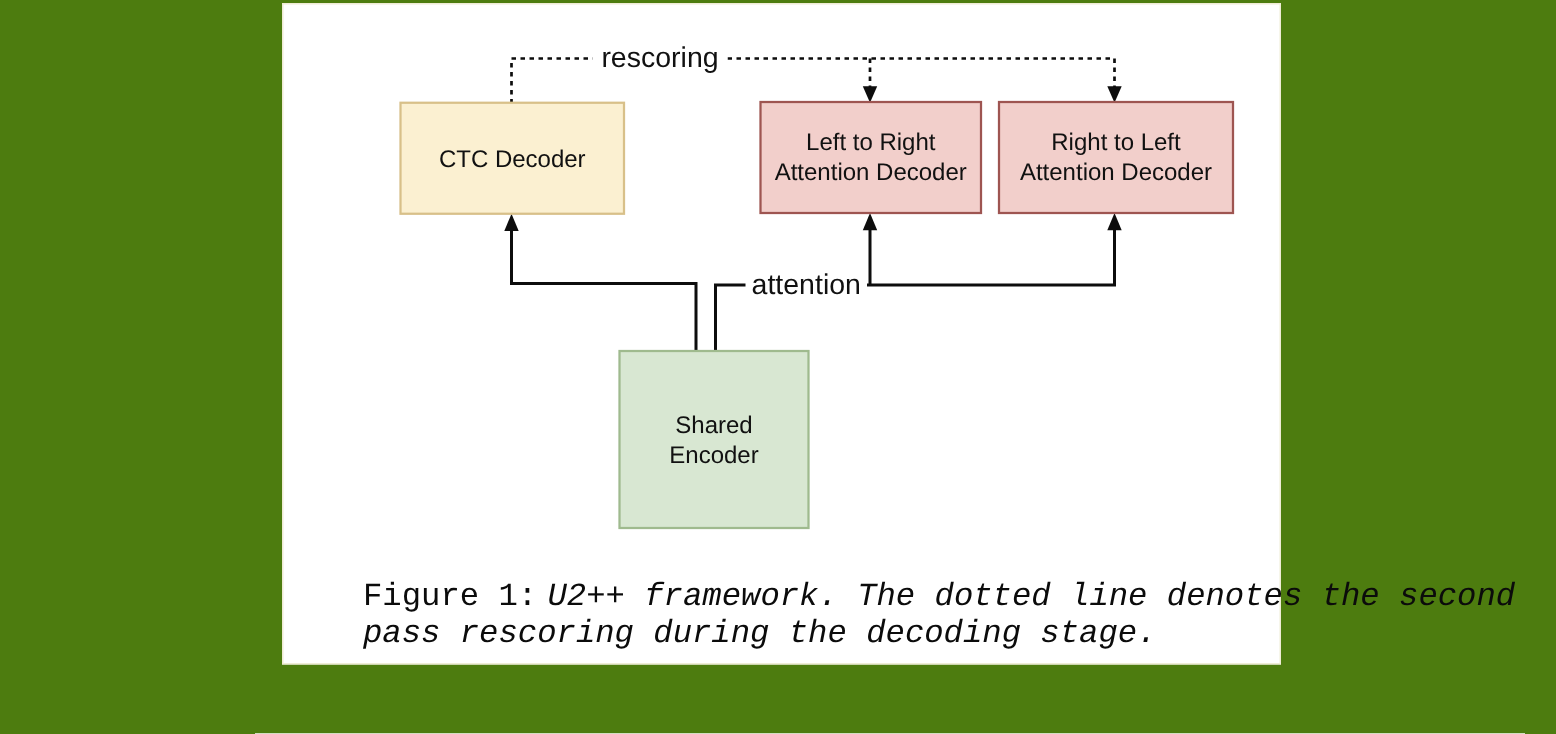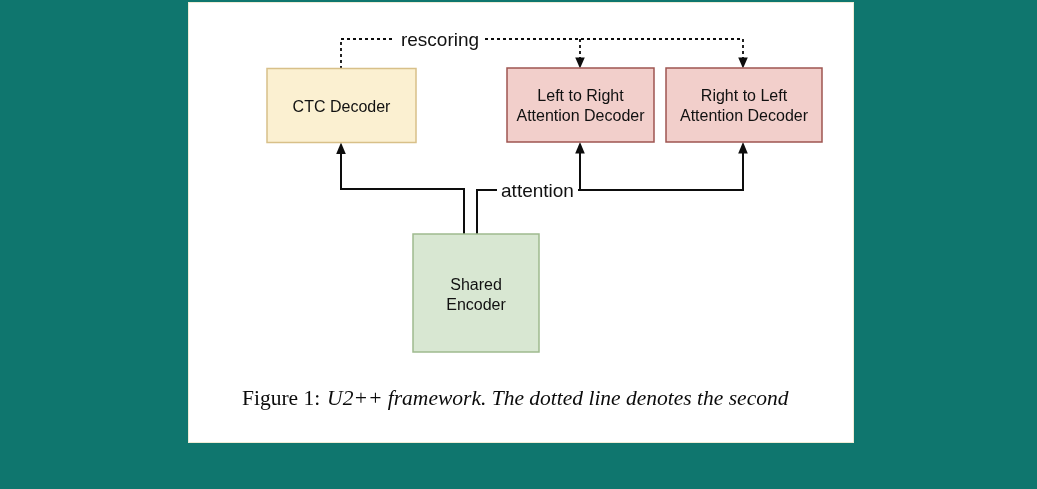--- a/index.html
+++ b/index.html
@@ -8,21 +8,21 @@
     background: #ffffff;
     width: 1037px;
     height: 489px;
     overflow: hidden;
     font-family: "Liberation Sans", sans-serif;
   }
   .stage {
     position: relative;
     width: 1037px;
     height: 489px;
-    background: #0f766e;
+    background: #4d7c0f;
   }
   .figure-panel {
     position: absolute;
     left: 188px;
     top: 2px;
     width: 664px;
     height: 439px;
     background: #ffffff;
     border: 1px solid #efecd5;
   }
@@ -36,21 +36,21 @@
   svg text {
     font-family: "Liberation Sans", sans-serif;
     fill: #111111;
   }
   svg text.box-label { font-size: 16px; }
   svg text.edge-label { font-size: 19px; }
   .caption {
     position: absolute;
     left: 242px;
     top: 386px;
-    font-family: Liberation Serif, serif;
+    font-family: Liberation Mono, monospace;
     font-size: 21.5px;
     line-height: 25px;
     color: #0b0b0b;
     white-space: nowrap;
   }
   .caption .prefix {
     font-style: normal;
     margin-right: 0.32em;
   }
   .caption .italic {
@@ -116,16 +116,17 @@
       <rect x="413" y="234" width="126" height="118" stroke-width="1.5" fill="#d8e7d2" stroke="#9fba8e"></rect>
       <text class="box-label" x="476" y="284" text-anchor="middle" dominant-baseline="central">Shared</text>
       <text class="box-label" x="476" y="304" text-anchor="middle" dominant-baseline="central">Encoder</text>
     </g>
   </svg>
 
   <div class="caption">
     <div>
       <span class="prefix">Figure 1:</span><span class="italic">U2++ framework. The dotted line denotes the second</span>
     </div>
+    <div class="italic">pass rescoring during the decoding stage.</div>
   </div>
 
 
 </div>
 
 </body></html>

